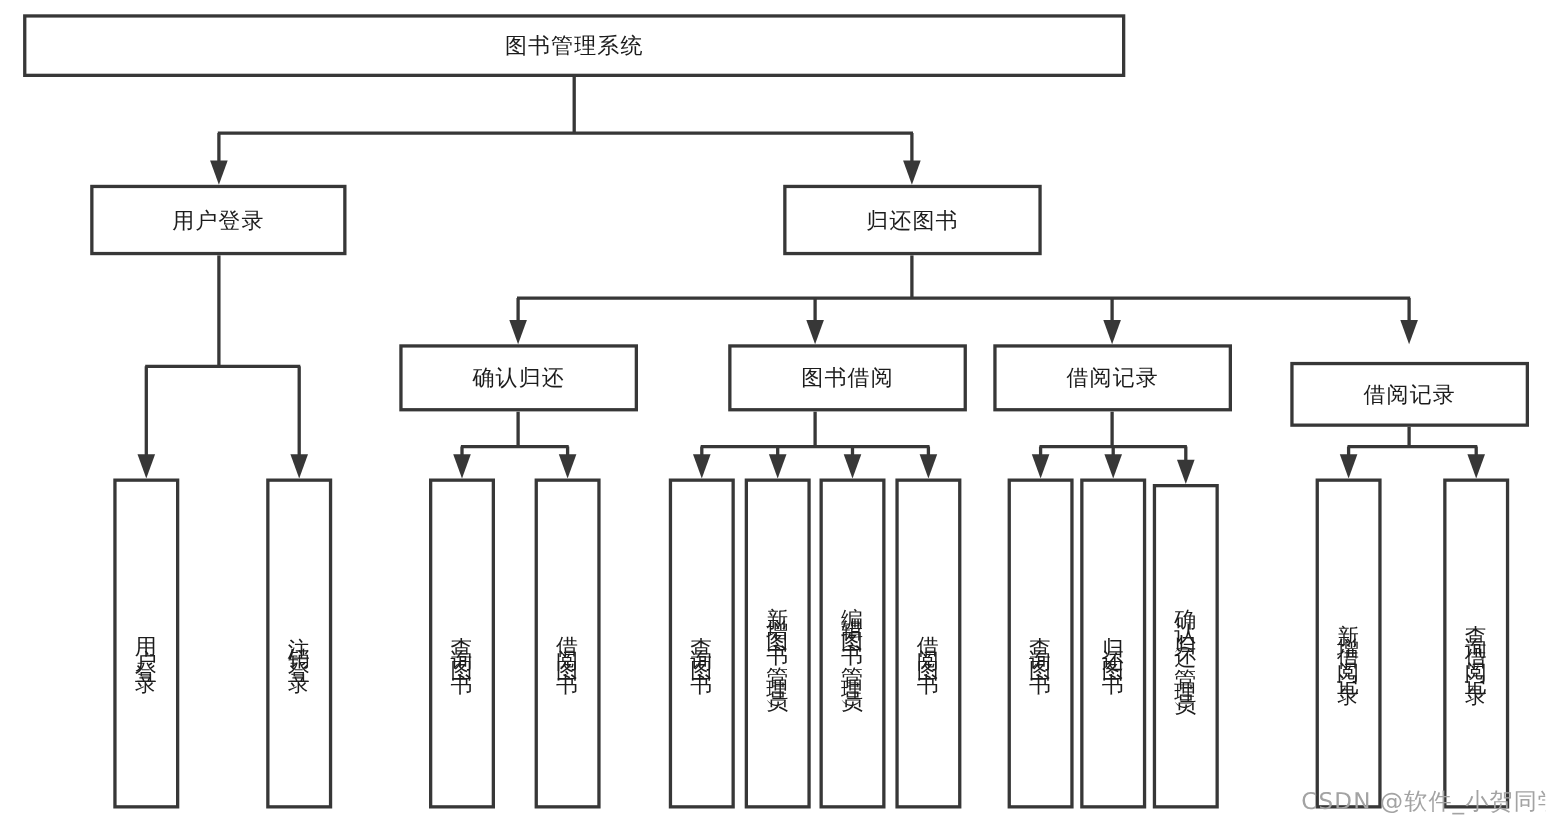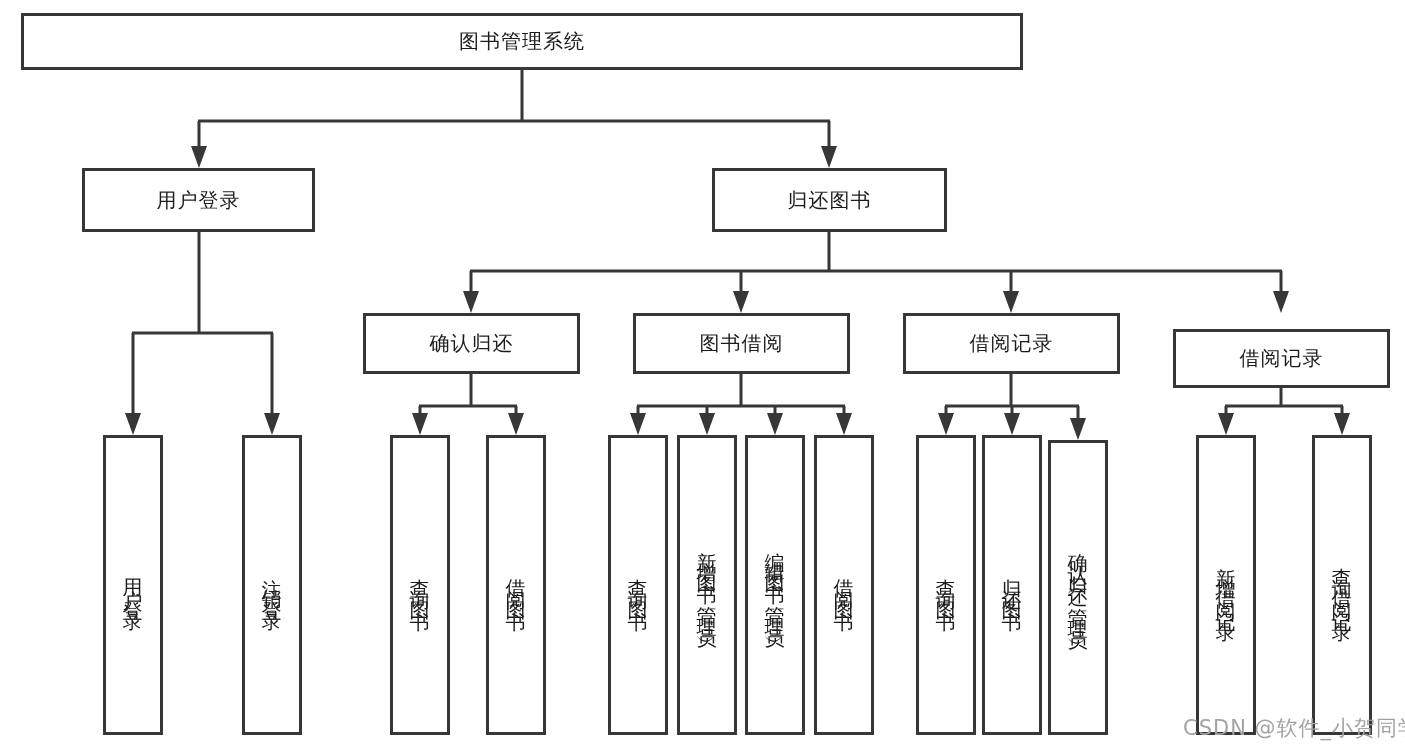--- a/index.html
+++ b/index.html
@@ -75,21 +75,21 @@
   <div class="node hnode" style="left:82px;top:168px;width:233px;height:64px;">
     <span class="lbl">用户登录</span>
   </div>
   <div class="node hnode" style="left:712px;top:168px;width:235px;height:64px;">
     <span class="lbl">归还图书</span>
   </div>
 
   <div class="node hnode" style="left:363px;top:313px;width:217px;height:61px;">
     <span class="lbl">确认归还</span>
   </div>
-  <div class="node hnode" style="left:633px;top:313px;width:217px;height:61px;">
+  <div class="node hnode" style="left:662px;top:313px;width:217px;height:61px;">
     <span class="lbl">图书借阅</span>
   </div>
   <div class="node hnode" style="left:903px;top:313px;width:217px;height:61px;">
     <span class="lbl">借阅记录</span>
   </div>
   <div class="node hnode" style="left:1173px;top:329px;width:217px;height:59px;">
     <span class="lbl">借阅记录</span>
   </div>
 
   <div class="node vnode" style="left:103px;top:435px;width:60px;height:300px;">

